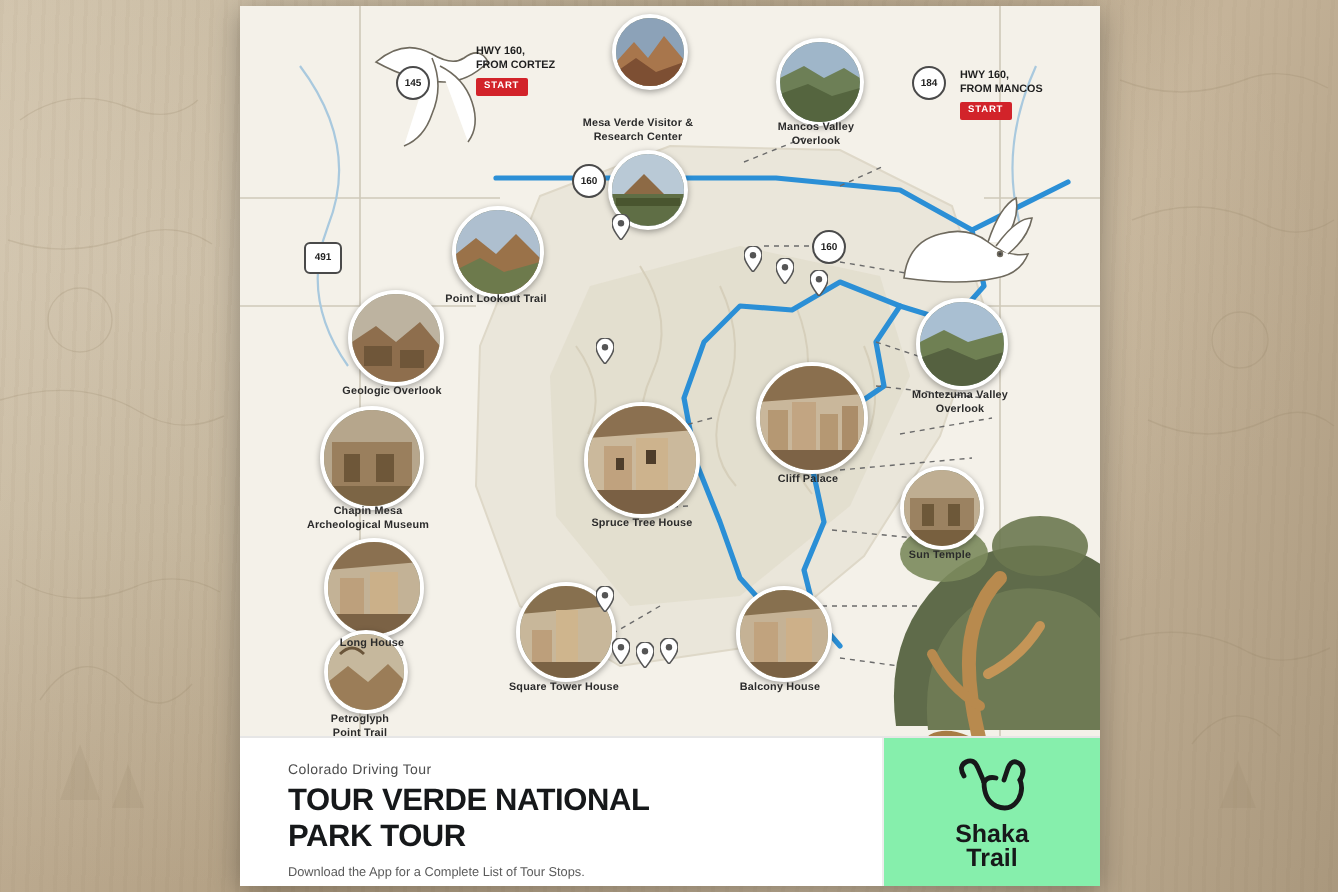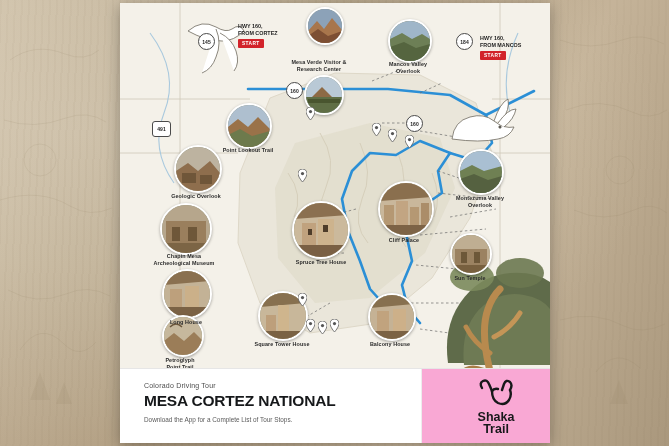--- a/index.html
+++ b/index.html
@@ -153,27 +153,26 @@
     margin-top: 6px;
     font-size: 6.4px;
     color: #5a5a5a;
   }
   .logo-block {
     position: absolute;
     right: 0px;
     top: 0px;
     width: 108px;
     height: 75px;
-    background: #f9a8d4;
+    background: #86efac;
     border-left: 1px solid #ededed;
     display: flex;
     flex-direction: column;
     align-items: center;
     justify-content: center;
-    padding-left: 20px;
   }
   .logo-text {
     font-size: 12.5px;
     font-weight: bold;
     color: #17181a;
     line-height: 1.0;
     text-align: center;
     margin-top: 3px;
   }
   
@@ -501,21 +500,22 @@
       <div class="label" style="left:312px;top:272px;width:76px;">Sun Temple</div>
       <div class="label" style="left:22px;top:354px;width:76px;white-space:pre-line;">Petroglyph
 Point Trail</div>
       <div class="label" style="left:122px;top:338px;width:80px;">Square Tower House</div>
       <div class="label" style="left:232px;top:338px;width:76px;">Balcony House</div>
     </div>
 
     <div class="footer">
       <div class="footer-left">
         <div class="f-kicker">Colorado Driving Tour</div>
-        <div class="f-title">MESA CORTEZ NATIONAL</div>
+        <div class="f-title">TOUR VERDE NATIONAL</div>
+        <div class="f-title">PARK TOUR</div>
         <div class="f-sub">Download the App for a Complete List of Tour Stops.</div>
       </div>
       <div class="logo-block">
         <svg width="40" height="30" viewBox="0 0 40 30">
           <g fill="none" stroke="#17181a" stroke-width="2.4" stroke-linecap="round" stroke-linejoin="round">
             <path d="M6 10 q-3 -5 1 -7 q4 -2 6 3 l3 7"></path>
             <path d="M16 13 q0 9 6 12 q7 3 11 -3 q3 -5 1 -10"></path>
             <path d="M34 12 q3 -5 0 -8 q-4 -3 -6 2 l-2 6"></path>
             <path d="M16 13 q2 -3 6 -2"></path>
           </g>

